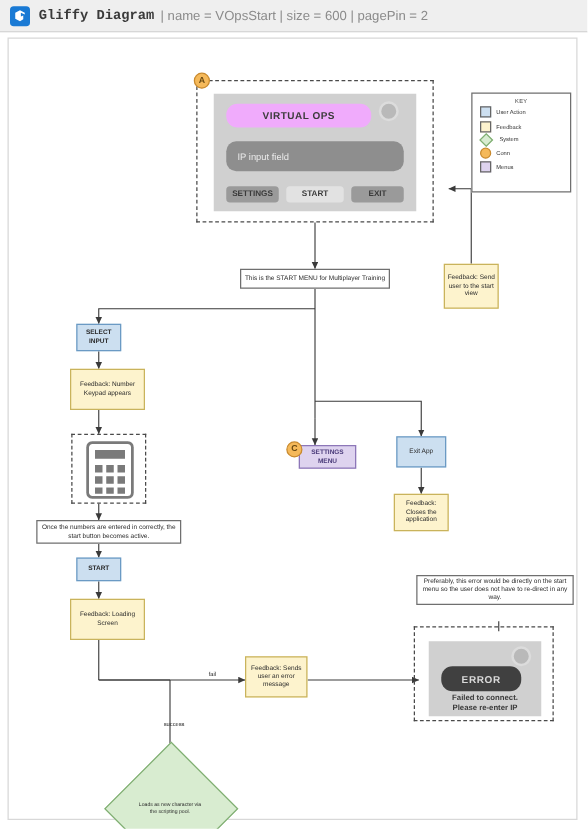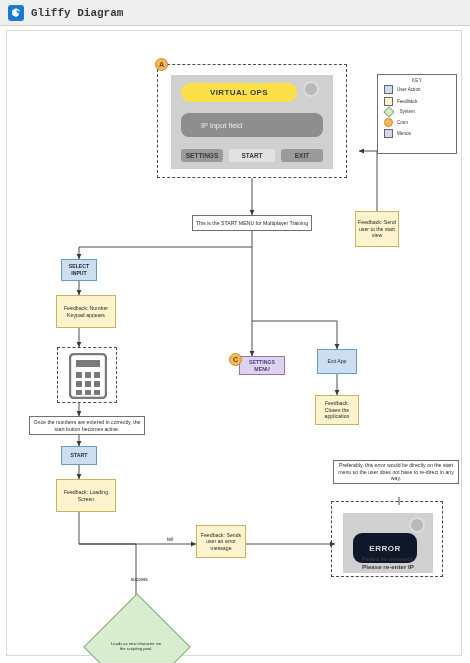--- a/index.html
+++ b/index.html
@@ -38,32 +38,32 @@
 
   .circle-badge{width:13px;height:13px;border-radius:50%;background:#f5b95a;
                 border:1px solid #c98a2e;display:flex;align-items:center;justify-content:center;
                 font-size:7px;font-weight:bold;color:#6a4a12;}
 
   
   .dashed{border:1px dashed #4a4a4a;background:transparent;}
 
   
   .mock{background:#d0d0d0;}
-  .mock-title{background:#fde047;border-radius:9px;height:19px;display:flex;
+  .mock-title{background:#f0abfc;border-radius:9px;height:19px;display:flex;
               align-items:center;justify-content:center;font-size:8px;font-weight:bold;
               color:#3c3c3c;letter-spacing:.4px;}
   .mock-input{background:#8e8e8e;border-radius:8px;height:24px;display:flex;
-              align-items:center;padding-left:20px;font-size:7.5px;color:#eaeaea;}
+              align-items:center;padding-left:9px;font-size:7.5px;color:#eaeaea;}
   .mock-btn{height:13px;border-radius:3px;display:flex;align-items:center;
             justify-content:center;font-size:6.5px;font-weight:bold;color:#3f3f3f;}
   .mock-btn.dark{background:#9a9a9a;color:#3a3a3a;}
   .mock-btn.light{background:#e2e2e2;color:#3a3a3a;}
   .knob{width:16px;height:16px;border-radius:50%;background:#b9b9b9;border:2px solid #dcdcdc;}
 
-  .err-pill{height:30px;border-radius:9px;background:#0f172a;display:flex;
+  .err-pill{height:20px;border-radius:9px;background:#404040;display:flex;
             align-items:center;justify-content:center;font-size:8px;font-weight:bold;
             color:#d8d8d8;letter-spacing:.5px;}
   .err-text{font-size:6.2px;line-height:1.35;color:#3a3a3a;text-align:center;font-weight:bold;}
 
   
   #keybox{background:#fff;border:1px solid #6f6f6f;}
   #keytitle{font-size:4.6px;text-align:center;color:#444;margin-top:3px;letter-spacing:.3px;}
   .key-row{display:flex;align-items:center;margin:2.3px 0 0 6px;}
   .key-sw{width:7px;height:7px;margin-right:4px;flex:0 0 auto;}
   .key-sw.sq{border:1px solid #666;}
@@ -78,20 +78,21 @@
 </head>
 <body>
 
 <div id="header">
   <div id="logo">
     <svg width="12" height="12" viewBox="0 0 12 12" aria-hidden="true">
       <path d="M6 1.2 L9.8 3.2 L9.8 4.6 L6.7 3.1 L6.7 6.2 L8.6 5.3 L8.6 8.4 L6 9.9 L2.2 7.9 L2.2 3.2 Z" fill="#ffffff"></path>
     </svg>
   </div>
   <span id="title">Gliffy Diagram</span>
+  <span id="meta">| name = VOpsStart | size = 600 | pagePin = 2</span>
 </div>
 
 <div id="canvas">
   <div id="sheet">
 
     <svg class="wires" viewBox="0 0 456 626">
       <defs>
         <marker id="ah" markerWidth="7" markerHeight="7" refX="5.4" refY="2.6" orient="auto" markerUnits="userSpaceOnUse">
           <path d="M0,0 L5.6,2.6 L0,5.2 Z" fill="#3a3a3a"></path>
         </marker>

